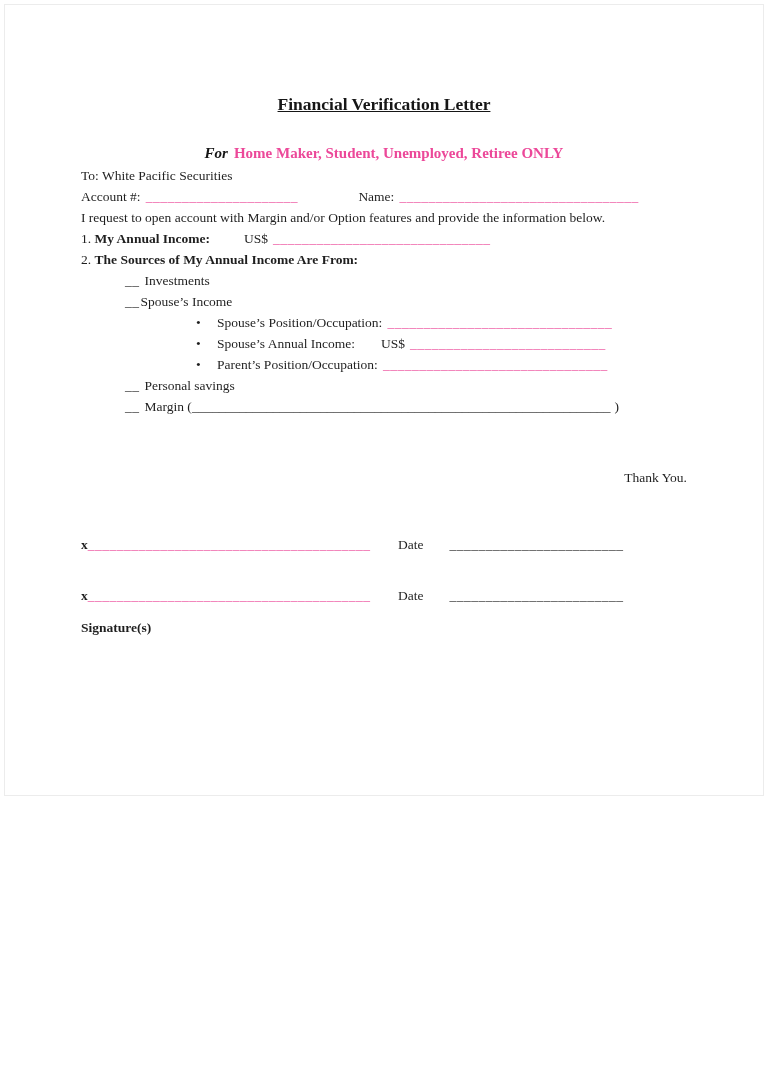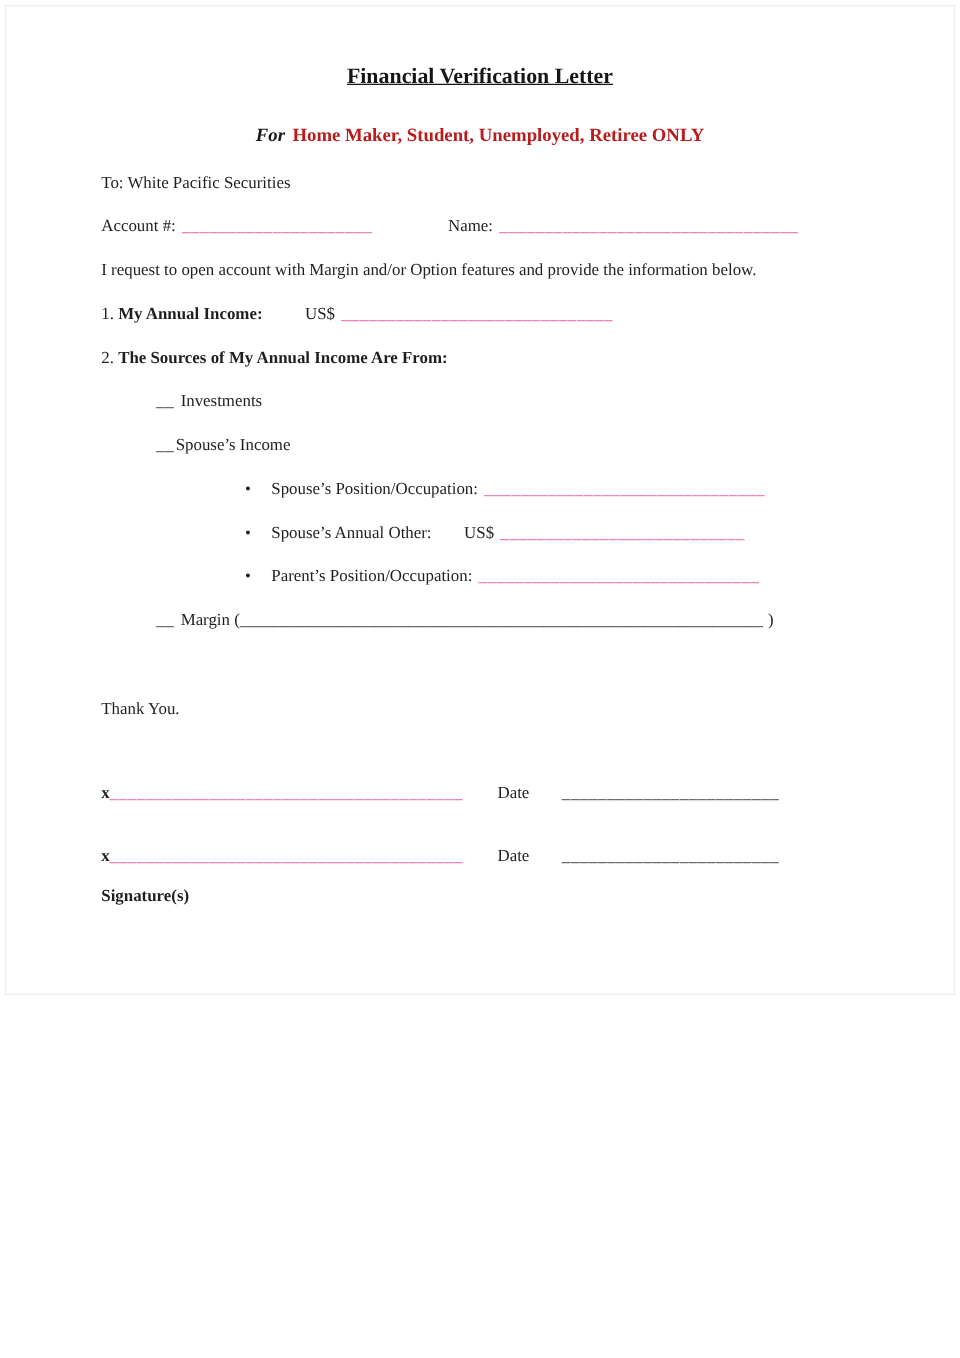--- a/index.html
+++ b/index.html
@@ -5,21 +5,21 @@
   html, body { margin: 0; padding: 0; background: #ffffff; }
   .page {
     position: relative;
     width: 768px;
     height: 800px;
     background: #ffffff;
     font-family: "Liberation Serif", "DejaVu Serif", serif;
     font-size: 13.5px;
     color: #1f1f1f;
     box-sizing: border-box;
-    padding: 48px 81px 0 81px;
+    padding: 92px 81px 0 81px;
     overflow: hidden;
   }
   .page::after {
     content: "";
     position: absolute;
     inset: 4px;
     border: 1px solid #ececec;
     pointer-events: none;
   }
   .title {
@@ -33,50 +33,50 @@
   }
   .subtitle {
     margin-top: 27px;
     text-align: center;
     font-size: 15px;
     font-weight: bold;
     line-height: 20px;
     color: #161616;
   }
   .subtitle .prefix { margin-right: 6px; font-style: italic; }
-  .line { margin-top: 18px; line-height: 17px; }
+  .line { margin-top: 4px; line-height: 17px; }
   .b { font-weight: bold; }
   .fill { margin-left: 5px; letter-spacing: 0.5px; color: #ec4899; }
   .acct-seg { display: inline-block; width: 274px; }
   .gap34 { display: inline-block; width: 34px; }
   .gap26 { display: inline-block; width: 26px; }
   .indent1 { margin-left: 44px; }
   .indent2 { margin-left: 115px; }
   .blank { letter-spacing: 0.5px; }
   .src-gap { margin-left: 5px; }
   .src-nogap { margin-left: 1px; }
   .bullet { display: inline-block; width: 21px; }
   .paren-close { margin-left: 4px; }
-  .thankyou { margin-top: 54px; }
+  .thankyou { margin-top: 54px; text-align: right; }
   .sig-row { margin-top: 51px; display: flex; align-items: baseline; }
   .sig-row.second { margin-top: 35px; }
   .sig-left { width: 317px; }
   .sig-left .fill { margin-left: 0; }
   .date-fill { margin-left: 26px; letter-spacing: 0.5px; }
   .caption { margin-top: 16px; font-weight: bold; }
 </style>
 </head>
 <body>
 
 <div class="page">
 
   <h1 class="title">Financial Verification Letter</h1>
 
   <div class="subtitle">
-    <span class="prefix">For</span><span class="blue" style="color: #b91c1c;">Home Maker, Student, Unemployed, Retiree ONLY</span>
+    <span class="prefix">For</span><span class="blue" style="color: #ec4899;">Home Maker, Student, Unemployed, Retiree ONLY</span>
   </div>
 
   <div class="line">To: White Pacific Securities</div>
 
   <div class="line">
     <span class="acct-seg">
       <span>Account #:</span><span class="fill">_____________________</span>
     </span>
     <span>
       <span>Name:</span><span class="fill">_________________________________</span>
@@ -101,29 +101,32 @@
 
   <div class="line indent1">
     <span class="blank">__</span><span class="src-nogap">Spouse’s Income</span>
   </div>
 
   <div class="line indent2">
     <span class="bullet">•</span><span>Spouse’s Position/Occupation:</span><span class="fill">_______________________________</span>
   </div>
 
   <div class="line indent2">
-    <span class="bullet">•</span><span>Spouse’s Annual Other:</span><span class="gap26"></span><span>US$</span><span class="fill">___________________________</span>
+    <span class="bullet">•</span><span>Spouse’s Annual Income:</span><span class="gap26"></span><span>US$</span><span class="fill">___________________________</span>
   </div>
 
 
   <div class="line indent2">
     <span class="bullet">•</span><span>Parent’s Position/Occupation:</span><span class="fill">_______________________________</span>
   </div>
 
 
+  <div class="line indent1">
+    <span class="blank">__</span><span class="src-gap">Personal savings</span>
+  </div>
 
   <div class="line indent1">
     <span class="blank">__</span><span class="src-gap">Margin (</span><span>______________________________________________________________</span><span class="paren-close">)</span>
   </div>
 
   <div class="line thankyou">Thank You.</div>
 
   <div class="sig-row">
     <span class="sig-left">
       <span class="b">x</span><span class="fill">_______________________________________</span>

